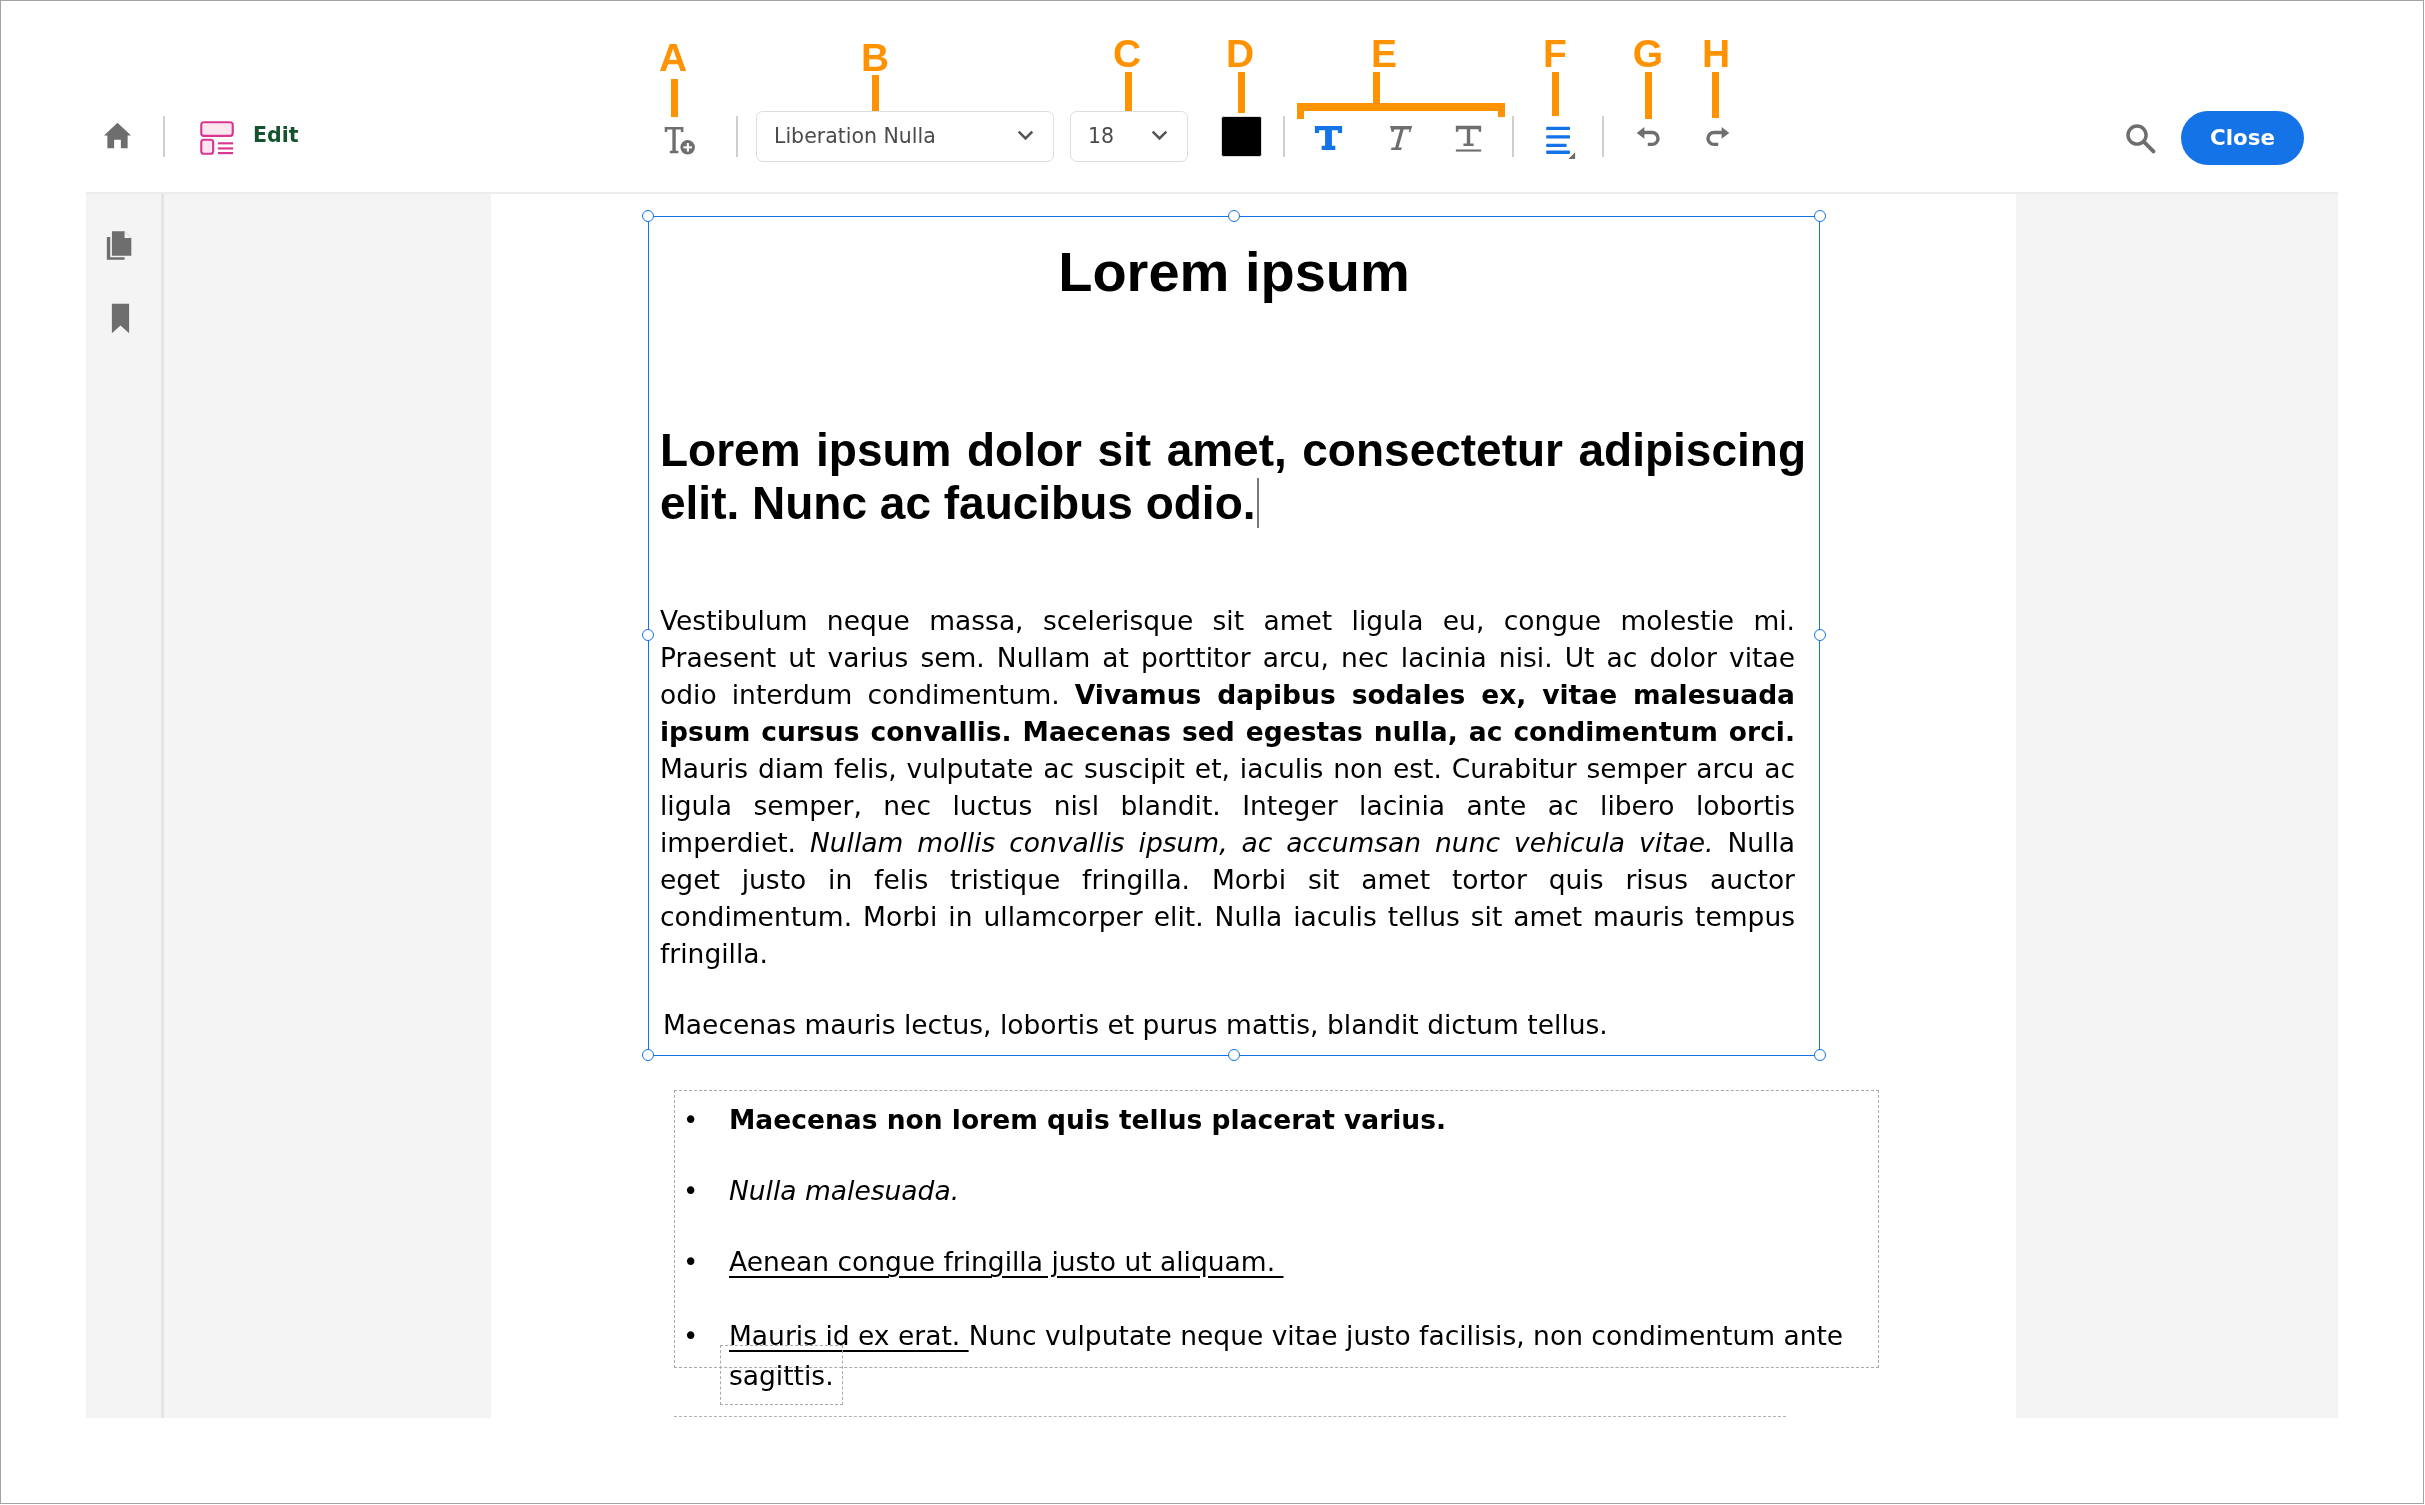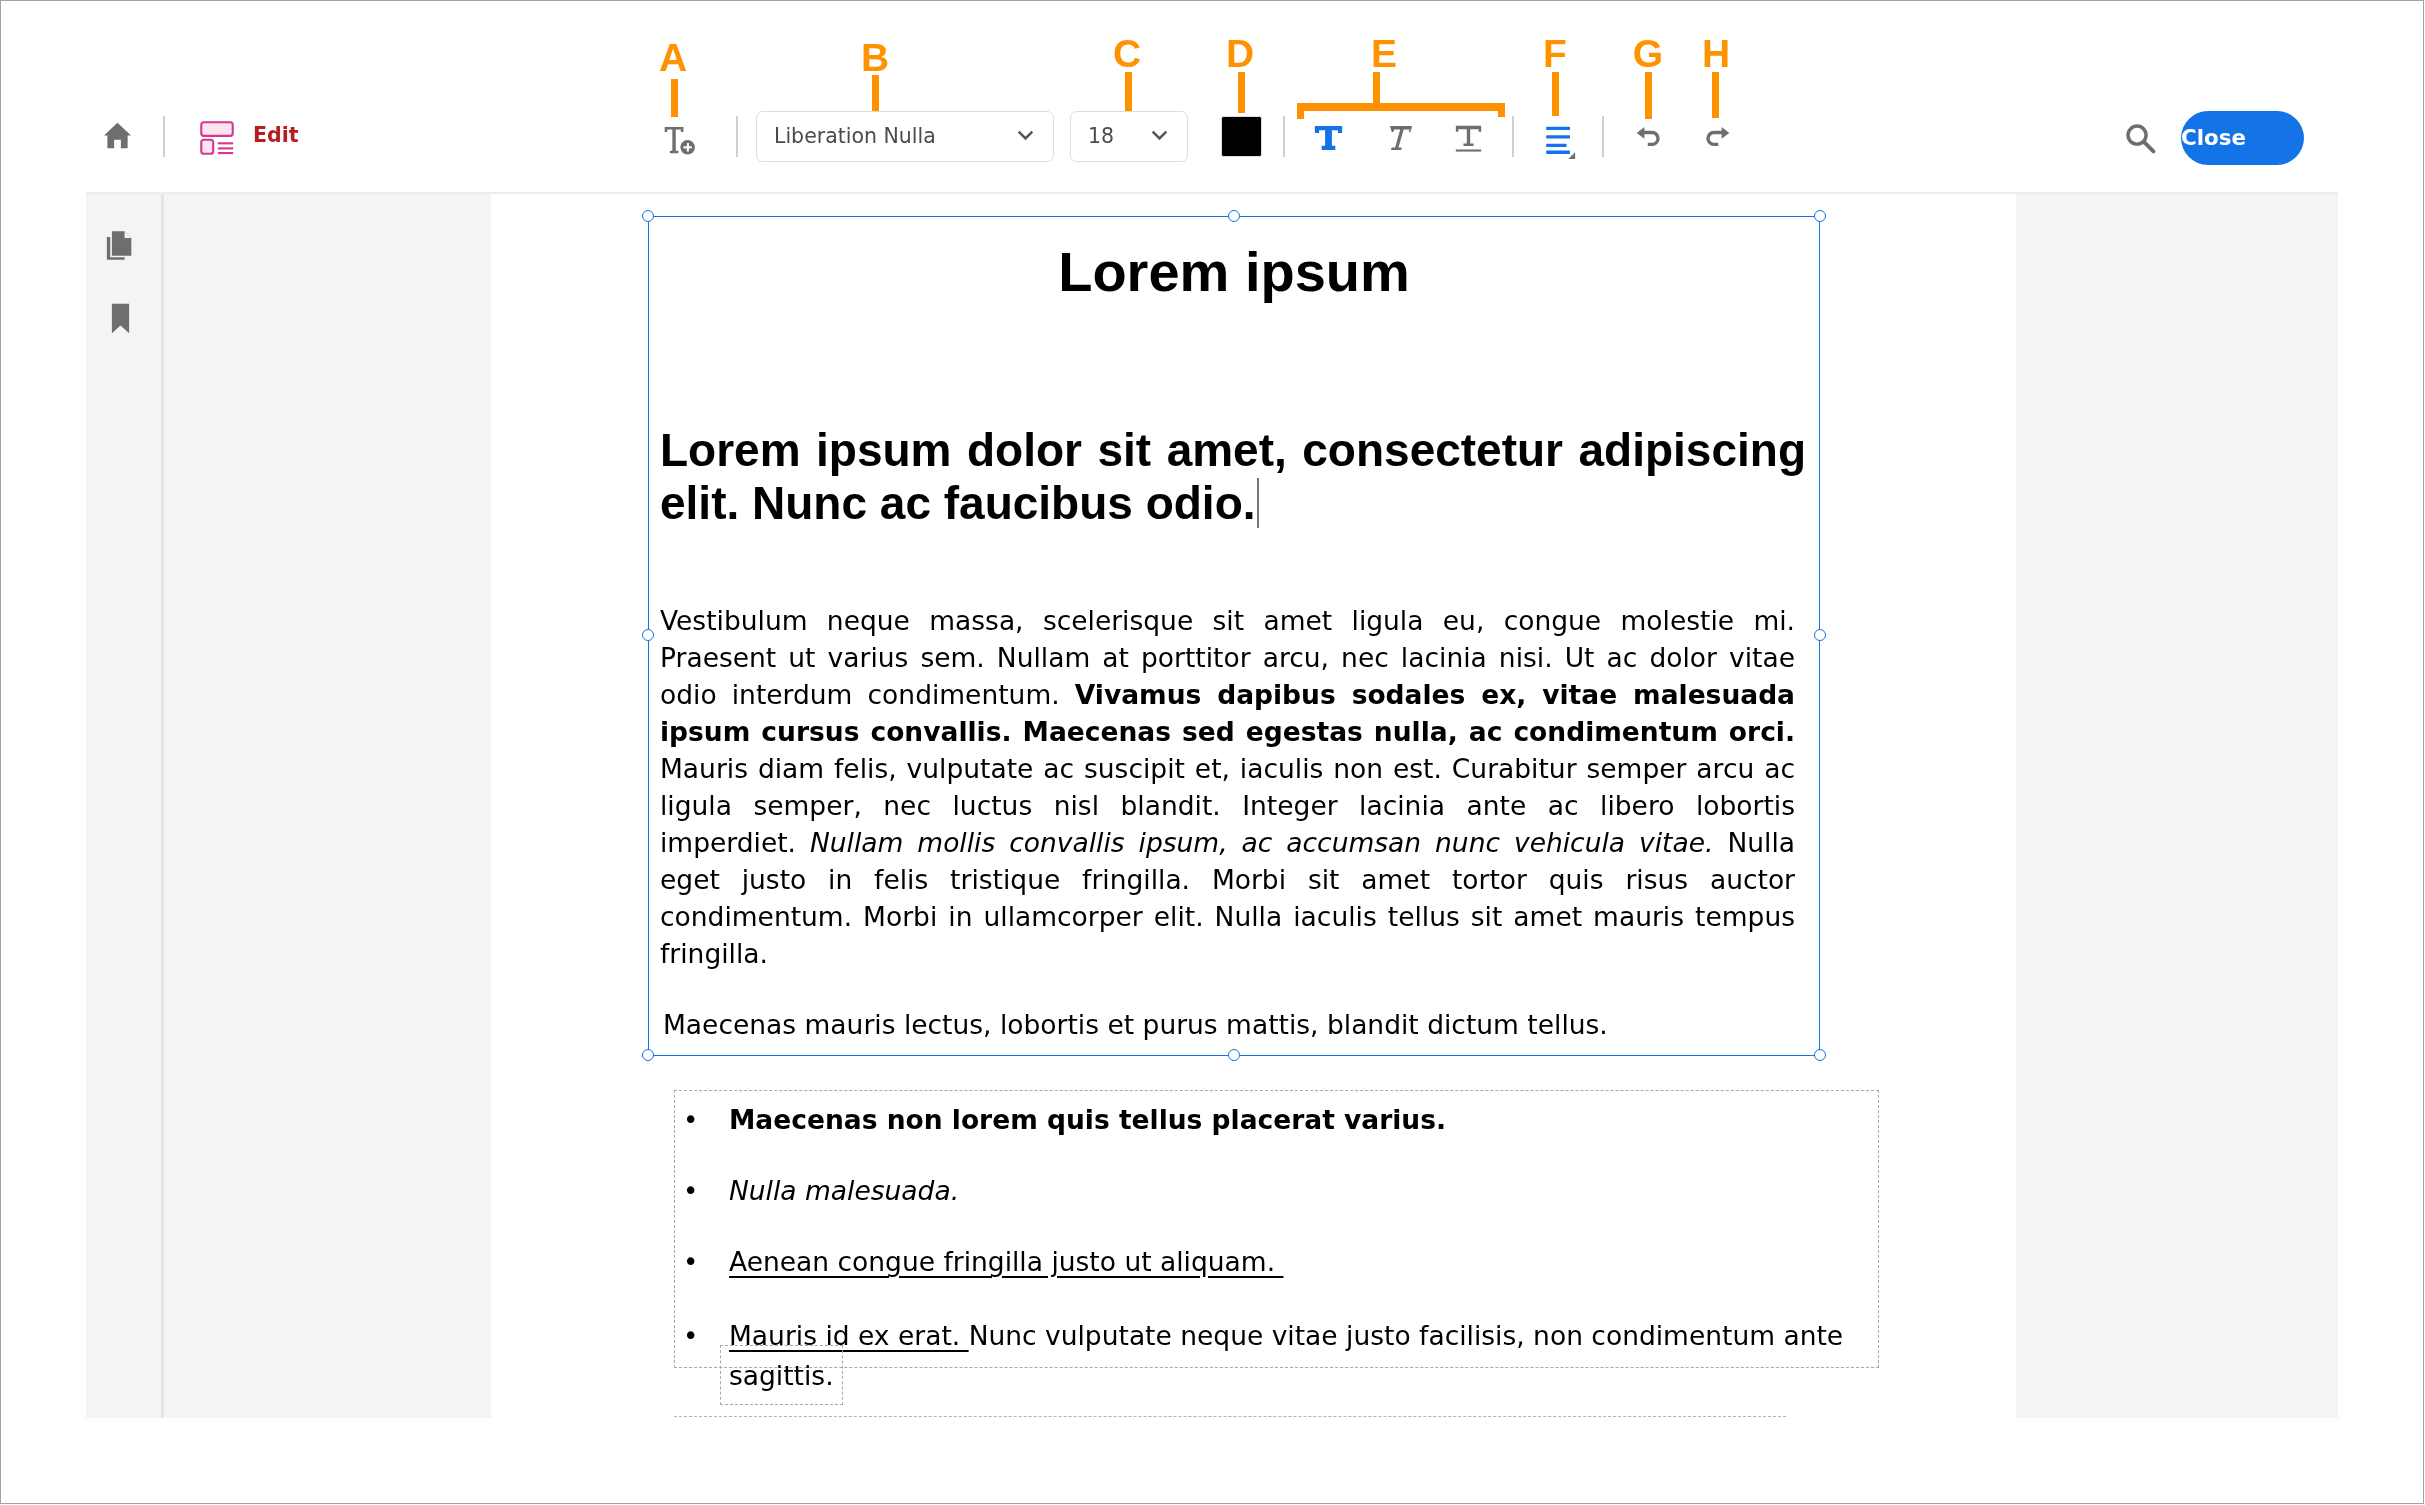--- a/index.html
+++ b/index.html
@@ -11,29 +11,29 @@
   .abs { position:absolute; }
 
   
   .callout-letter { position:absolute; color:#ff9200; font-family:"Liberation Sans", sans-serif; font-weight:bold; font-size:39px; line-height:39px; transform:translateX(-50%); transform-origin:center; letter-spacing:0; }
   .callout-line { position:absolute; background:#ff9200; width:6.8px; }
   .callout-bar { position:absolute; background:#ff9200; height:7.7px; }
 
   
   .tb-sep { position:absolute; width:1.7px; background:#cfcfcf; height:41px; top:116px; }
   .home-icon { left:103px; top:122px; }
-  .edit-label { position:absolute; left:253px; top:121px; font-family:"DejaVu Sans", sans-serif; font-weight:bold; font-size:20.5px; color:#b91c1c; line-height:29px; }
+  .edit-label { position:absolute; left:253px; top:121px; font-family:"DejaVu Sans", sans-serif; font-weight:bold; font-size:20.5px; color:#14532d; line-height:29px; }
 
   .dropdown { position:absolute; top:111px; height:51px; border:1.7px solid #dddddd; border-radius:6.8px; background:#fff; box-sizing:border-box; }
   .dropdown .val { position:absolute; left:17px; top:0; line-height:48px; font-family:"DejaVu Sans", sans-serif; font-size:20.5px; color:#4b4b4b; }
   .dropdown .chev { position:absolute; right:19px; top:17px; }
 
   .color-swatch { position:absolute; left:1221px; top:116px; width:41px; height:41px; background:#000; border:1.7px solid #dcdcdc; border-radius:2.6px; box-sizing:border-box; }
 
-  .close-btn { position:absolute; left:2181px; top:111px; width:123px; height:54px; border-radius:27px; background:#1473e6; color:#fff; font-family:"DejaVu Sans", sans-serif; font-weight:bold; font-size:21.4px; line-height:54px; text-align:left; }
+  .close-btn { position:absolute; left:2181px; top:111px; width:123px; height:54px; border-radius:27px; background:#1473e6; color:#fff; font-family:"DejaVu Sans", sans-serif; font-weight:bold; font-size:21.4px; line-height:54px; text-align:center; }
 
   
   .canvas { position:absolute; left:86px; top:192px; width:2252px; height:1226px; background:#f4f4f4; border-top:2.6px solid #ececec; box-sizing:border-box; }
   .rail-divider { position:absolute; left:161px; top:194px; width:2.6px; height:1224px; background:#e4e4e4; }
   .page { position:absolute; left:491px; top:194px; width:1525px; height:1224px; background:#fff; }
 
   .sel-box { position:absolute; left:648px; top:216px; width:1172px; height:840px; border:1.7px solid #1473e6; box-sizing:border-box; }
   .handle { position:absolute; width:12px; height:12px; border:1.7px solid #1473e6; border-radius:50%; background:#fff; box-sizing:border-box; }
 
   .doc-title { position:absolute; left:648px; top:229px; width:1172px; text-align:center; font-family:"Liberation Sans", sans-serif; font-weight:bold; font-size:56px; line-height:86px; color:#000; }

